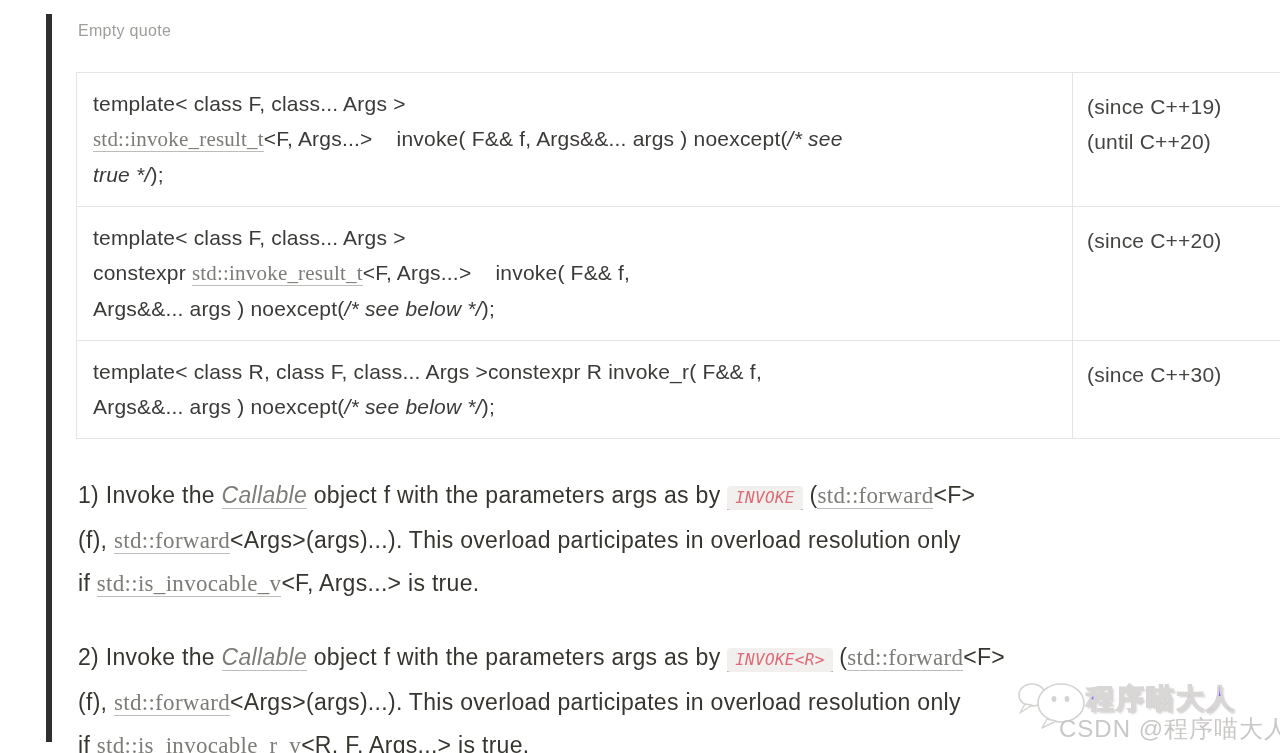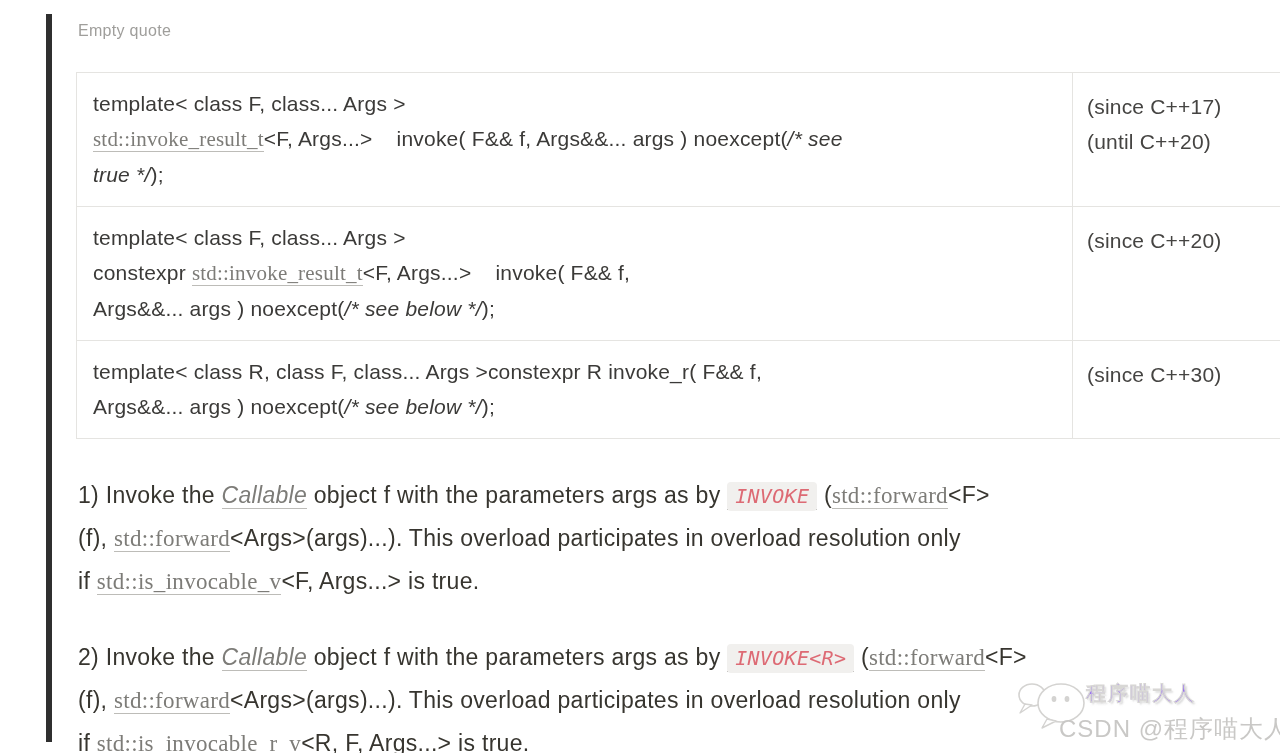--- a/index.html
+++ b/index.html
@@ -74,35 +74,36 @@
   .para-1{top:474px;}
   .para-2{top:636px;}
   .code-wrap{
     border-bottom:1px solid var(--badge-underline);
     padding-bottom:1px;
     cursor:pointer;
   }
   .code-badge{
     font-family:"DejaVu Sans Mono", monospace;
     font-style:italic;
-    font-size:20px;
+    font-size:16px;
     color:var(--code-badge-text);
     background:var(--code-badge-bg);
     border-radius:4px;
     padding:2px 8px 3px 8px;
   }
   .watermark{position:absolute;pointer-events:none;}
   .wm-icon{left:1016px;top:674px;width:72px;height:56px;}
   .wm-line1{
     left:1086px;top:680px;
-    font-size:20px;letter-spacing:2px;
+    font-size:28px;letter-spacing:2px;
     color:#8b5cf6;
     -webkit-text-stroke:1.2px #d8d7d5;
     text-shadow:2px 2px 2px rgba(170,170,170,0.55);
     white-space:nowrap;
+    font-weight:bold;
   }
   .wm-line2{
     left:1059px;top:713px;
     font-size:24px;letter-spacing:1px;
     color:var(--watermark-gray);
     text-shadow:1px 1px 0 #ffffff;
     white-space:nowrap;
   }
 </style>
 </head>
@@ -110,21 +111,21 @@
 
 <div class="quote-bar"></div>
 
 <div class="empty-quote">Empty quote</div>
 
 <div class="tbl">
 
   <div class="trow">
     <div class="cell-left"><span>template&lt; class F, class... Args &gt;</span><br><span class="lnk">std::invoke_result_t</span><span>&lt;F, Args...&gt;    invoke( F&amp;&amp; f, Args&amp;&amp;... args ) noexcept(</span><span class="it">/* see</span><br><span class="it">true */</span><span>);</span></div>
     <div class="cell-right">
-      <div>(since C++17)</div>
+      <div>(since C++19)</div>
       <div>(until C++20)</div>
     </div>
   </div>
 
   <div class="trow">
     <div class="cell-left"><span>template&lt; class F, class... Args &gt;</span><br><span>constexpr </span><span class="lnk">std::invoke_result_t</span><span>&lt;F, Args...&gt;    invoke( F&amp;&amp; f,</span><br><span>Args&amp;&amp;... args ) noexcept(</span><span class="it">/* see below */</span><span>);</span></div>
     <div class="cell-right">
       <div>(since C++20)</div>
     </div>
   </div>

